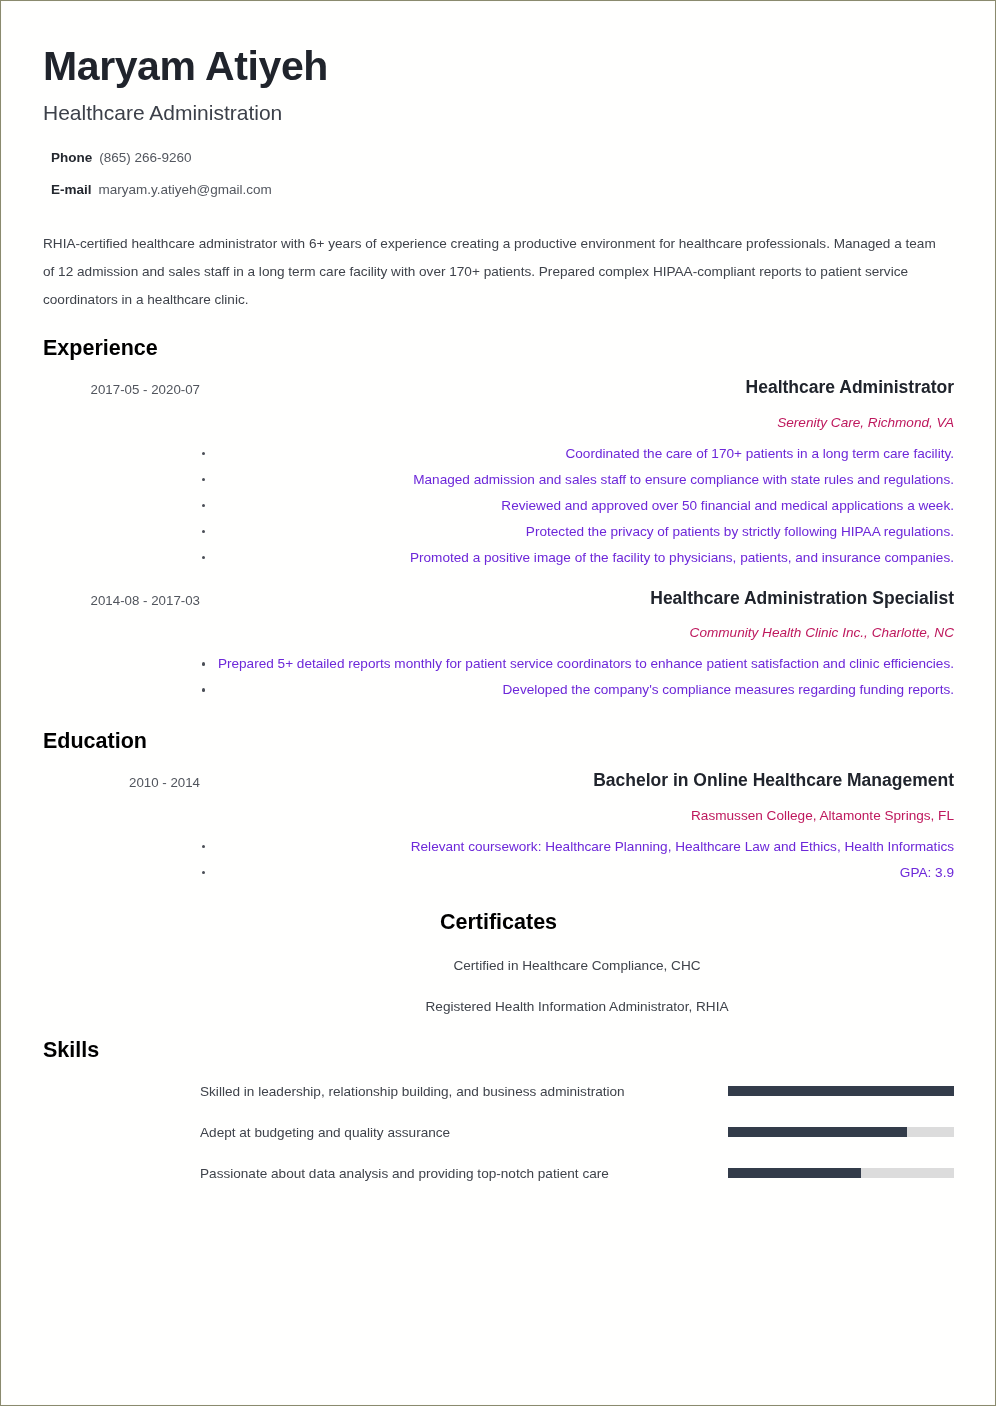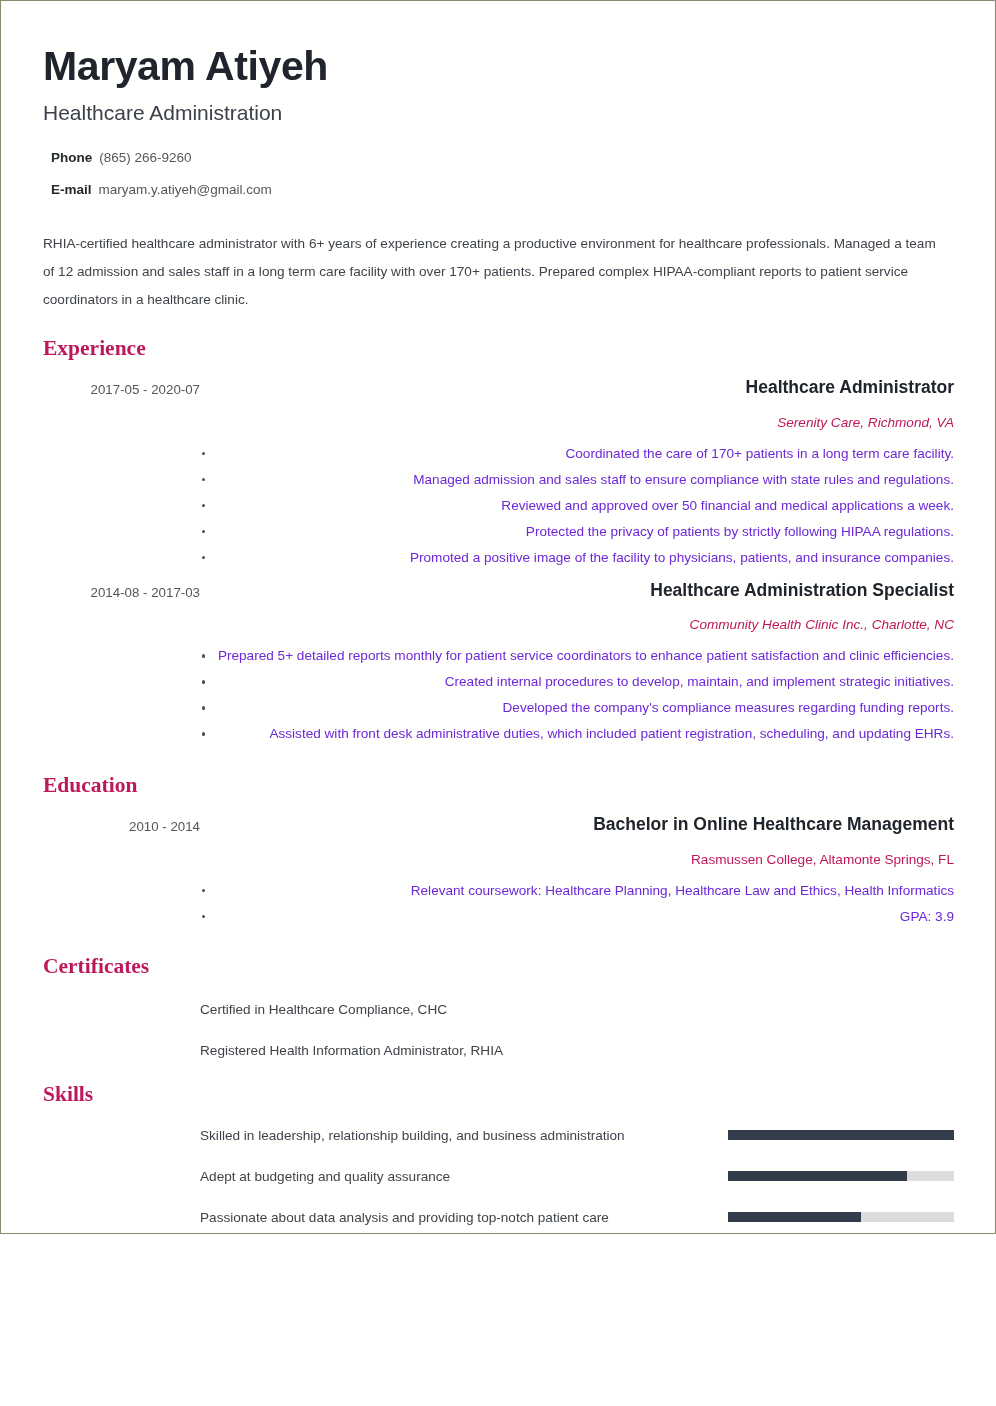--- a/index.html
+++ b/index.html
@@ -9,21 +9,21 @@
   }
   body {
     width: 996px;
     height: 1406px;
     font-family: "Liberation Sans", sans-serif;
     -webkit-font-smoothing: antialiased;
   }
   .page {
     box-sizing: border-box;
     width: 996px;
-    height: 1234px;
+    height: 1406px;
     background: #fffffe;
     border: 1px solid #8a8a6e;
     padding: 0;
     position: relative;
     overflow: hidden;
   }
   .inner {
     box-sizing: border-box;
     width: 100%;
     height: 100%;
@@ -75,24 +75,23 @@
     max-width: 905px;
   }
 
   
   .section {
     margin-top: 22px;
   }
   .section-title {
     font-size: 21.5px;
     font-weight: bold;
-    color: #be185d;
+    color: #000000;
     margin: 0 0 14px 0;
     line-height: 1.2;
-    font-family: Liberation Serif, serif;
   }
   .entry {
     display: flex;
     align-items: flex-start;
     margin-bottom: 8px;
     text-align: right;
   }
   .entry-date {
     width: 157px;
     flex: 0 0 157px;
@@ -222,30 +221,28 @@
           <ul class="bullets">
             <li>Coordinated the care of 170+ patients in a long term care facility.</li>
             <li>Managed admission and sales staff to ensure compliance with state rules and regulations.</li>
             <li>Reviewed and approved over 50 financial and medical applications a week.</li>
             <li>Protected the privacy of patients by strictly following HIPAA regulations.</li>
             <li>Promoted a positive image of the facility to physicians, patients, and insurance companies.</li>
           </ul>
         </div>
       </div>
 
-      <div class="entry" style="margin-top:8px;">
+      <div class="entry" style="margin-top:16px;">
         <div class="entry-date">2014-08 - 2017-03</div>
         <div class="entry-body">
           <div class="entry-role">Healthcare Administration Specialist</div>
           <div class="entry-org">Community Health Clinic Inc., Charlotte, NC</div>
           <ul class="bullets">
             <li>Prepared 5+ detailed reports monthly for patient service coordinators to enhance patient satisfaction and clinic efficiencies.</li>
-            <li>Created internal procedures to develop, maintain, and implement strategic initiatives.</li>
             <li>Developed the company's compliance measures regarding funding reports.</li>
-            <li>Assisted with front desk administrative duties, which included patient registration, scheduling, and updating EHRs.</li>
           </ul>
         </div>
       </div>
     </div>
 
     <div class="section" style="margin-top:26px;">
       <h2 class="section-title">Education</h2>
 
       <div class="entry">
         <div class="entry-date">2010 - 2014</div>
@@ -253,21 +250,21 @@
           <div class="entry-role">Bachelor in Online Healthcare Management</div>
           <div class="entry-org plain">Rasmussen College, Altamonte Springs, FL</div>
           <ul class="bullets">
             <li>Relevant coursework: Healthcare Planning, Healthcare Law and Ethics, Health Informatics</li>
             <li>GPA: 3.9</li>
           </ul>
         </div>
       </div>
     </div>
 
-    <div class="section" style="margin-top:24px;">
+    <div class="section" style="margin-top:24px;text-align:center;">
       <h2 class="section-title">Certificates</h2>
       <div class="cert-list" style="margin-top:20px;">
         <div class="cert-item">Certified in Healthcare Compliance, CHC</div>
         <div class="cert-item">Registered Health Information Administrator, RHIA</div>
       </div>
     </div>
 
     <div class="section" style="margin-top:14px;">
       <h2 class="section-title">Skills</h2>
       <div class="skills-list" style="margin-top:18px;">

